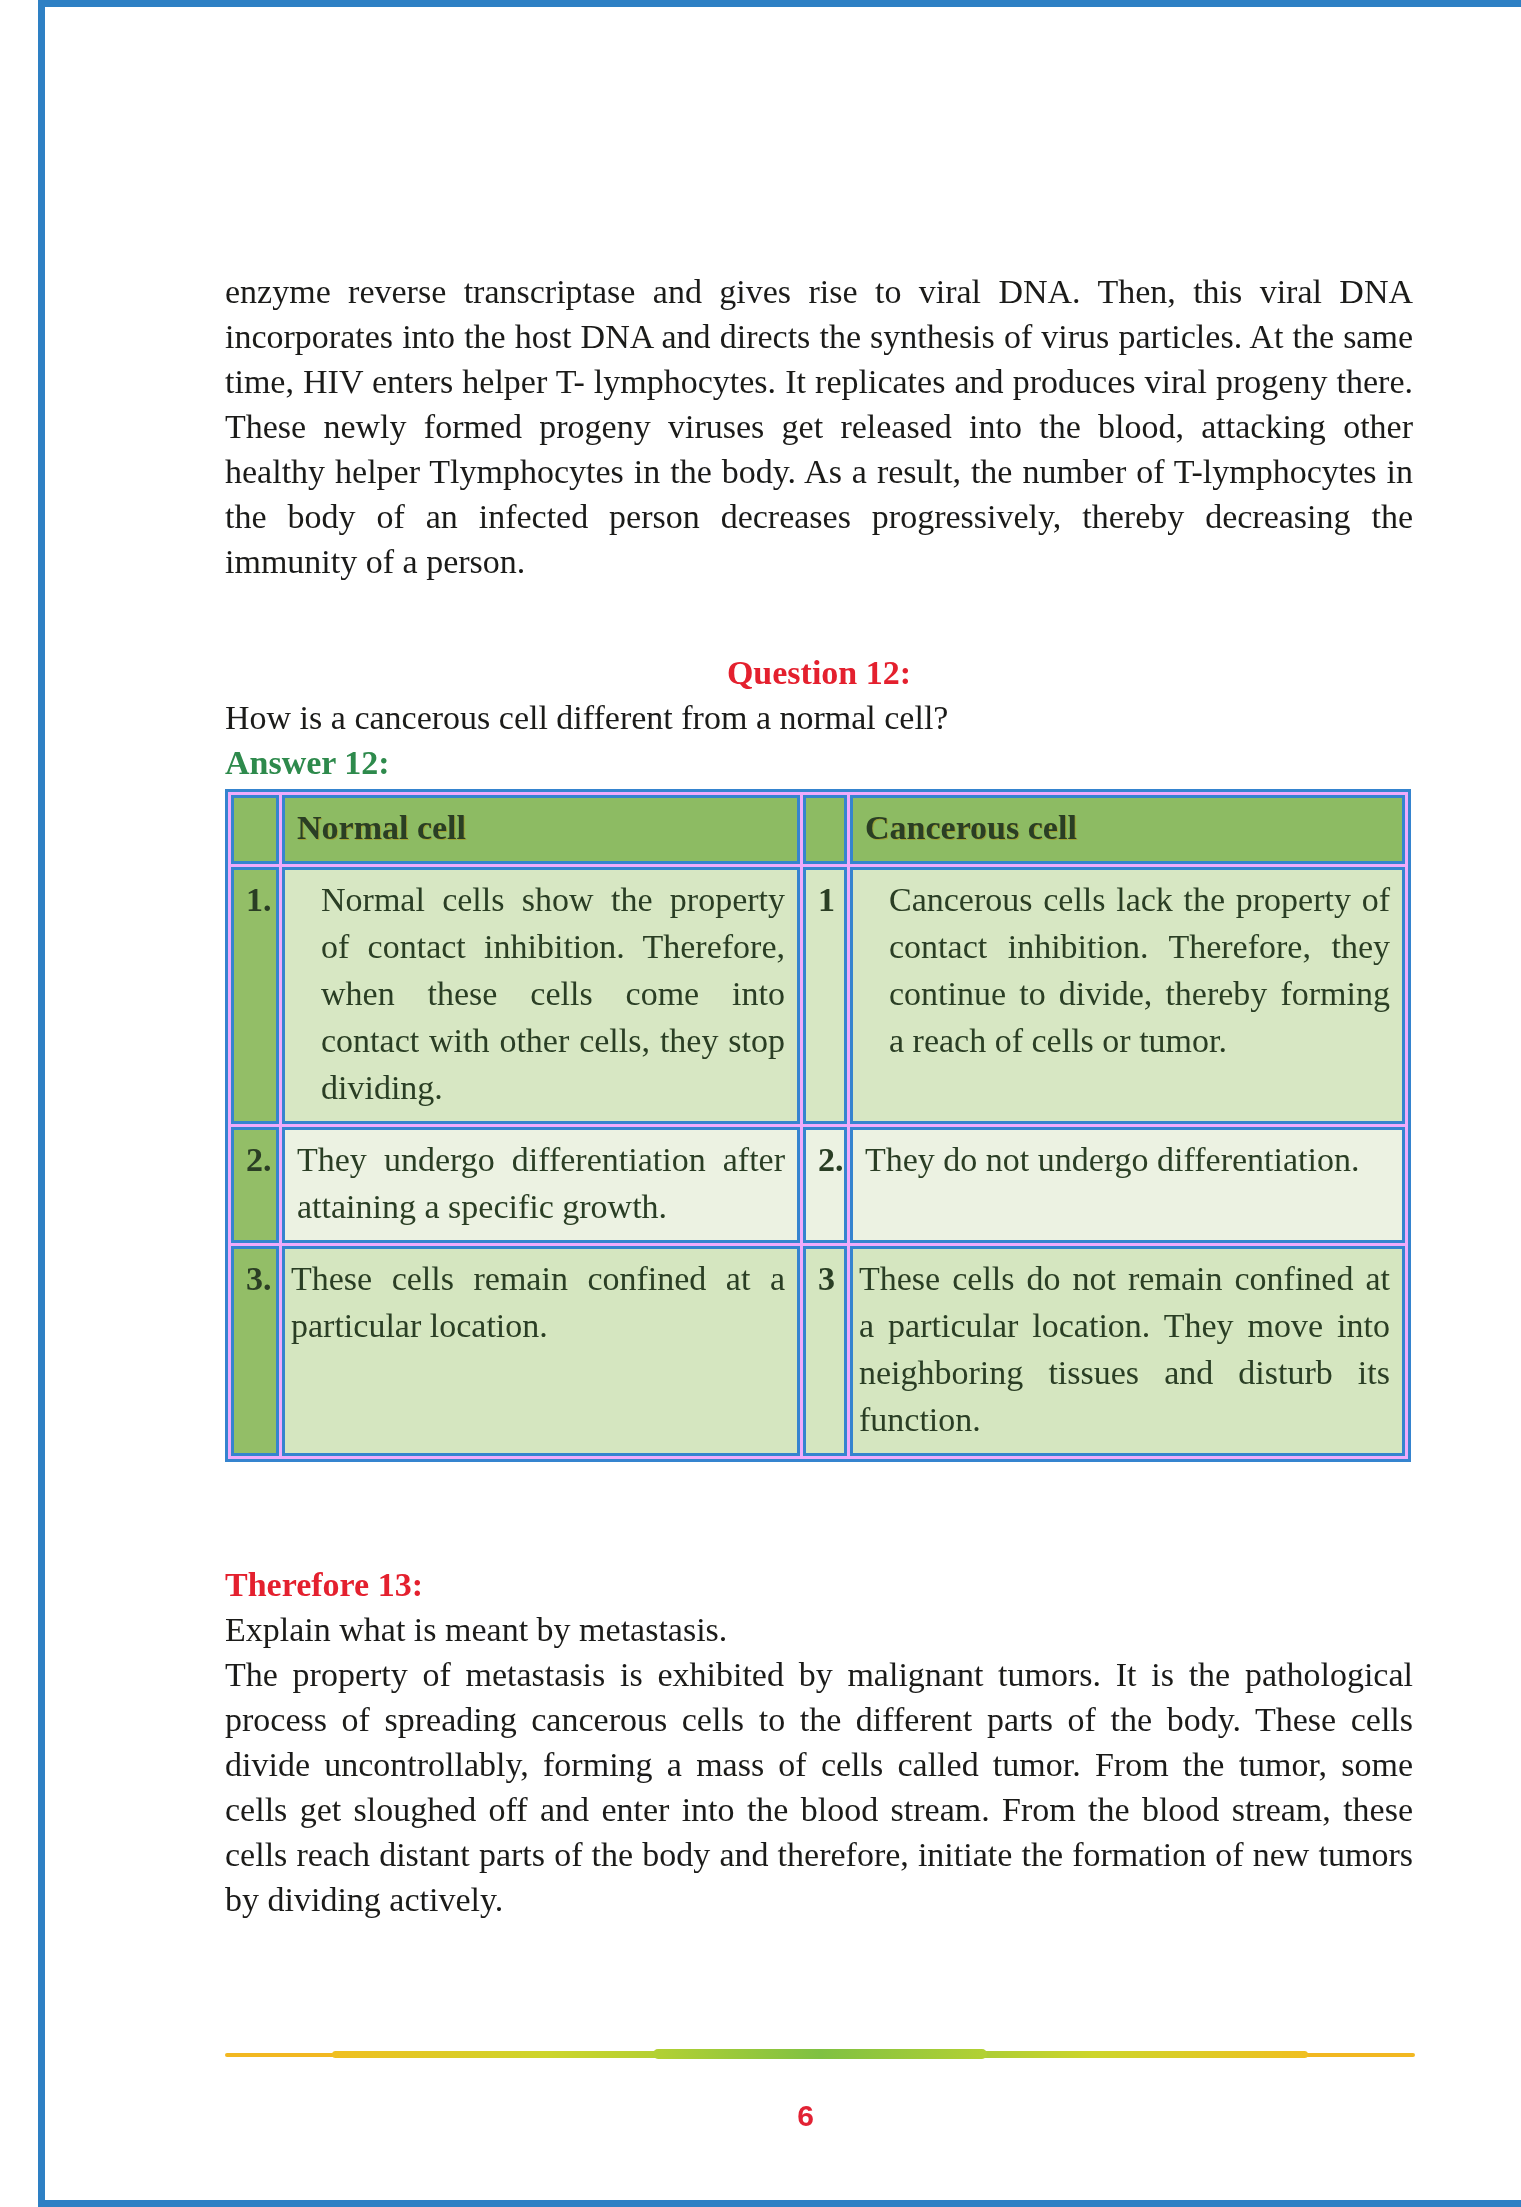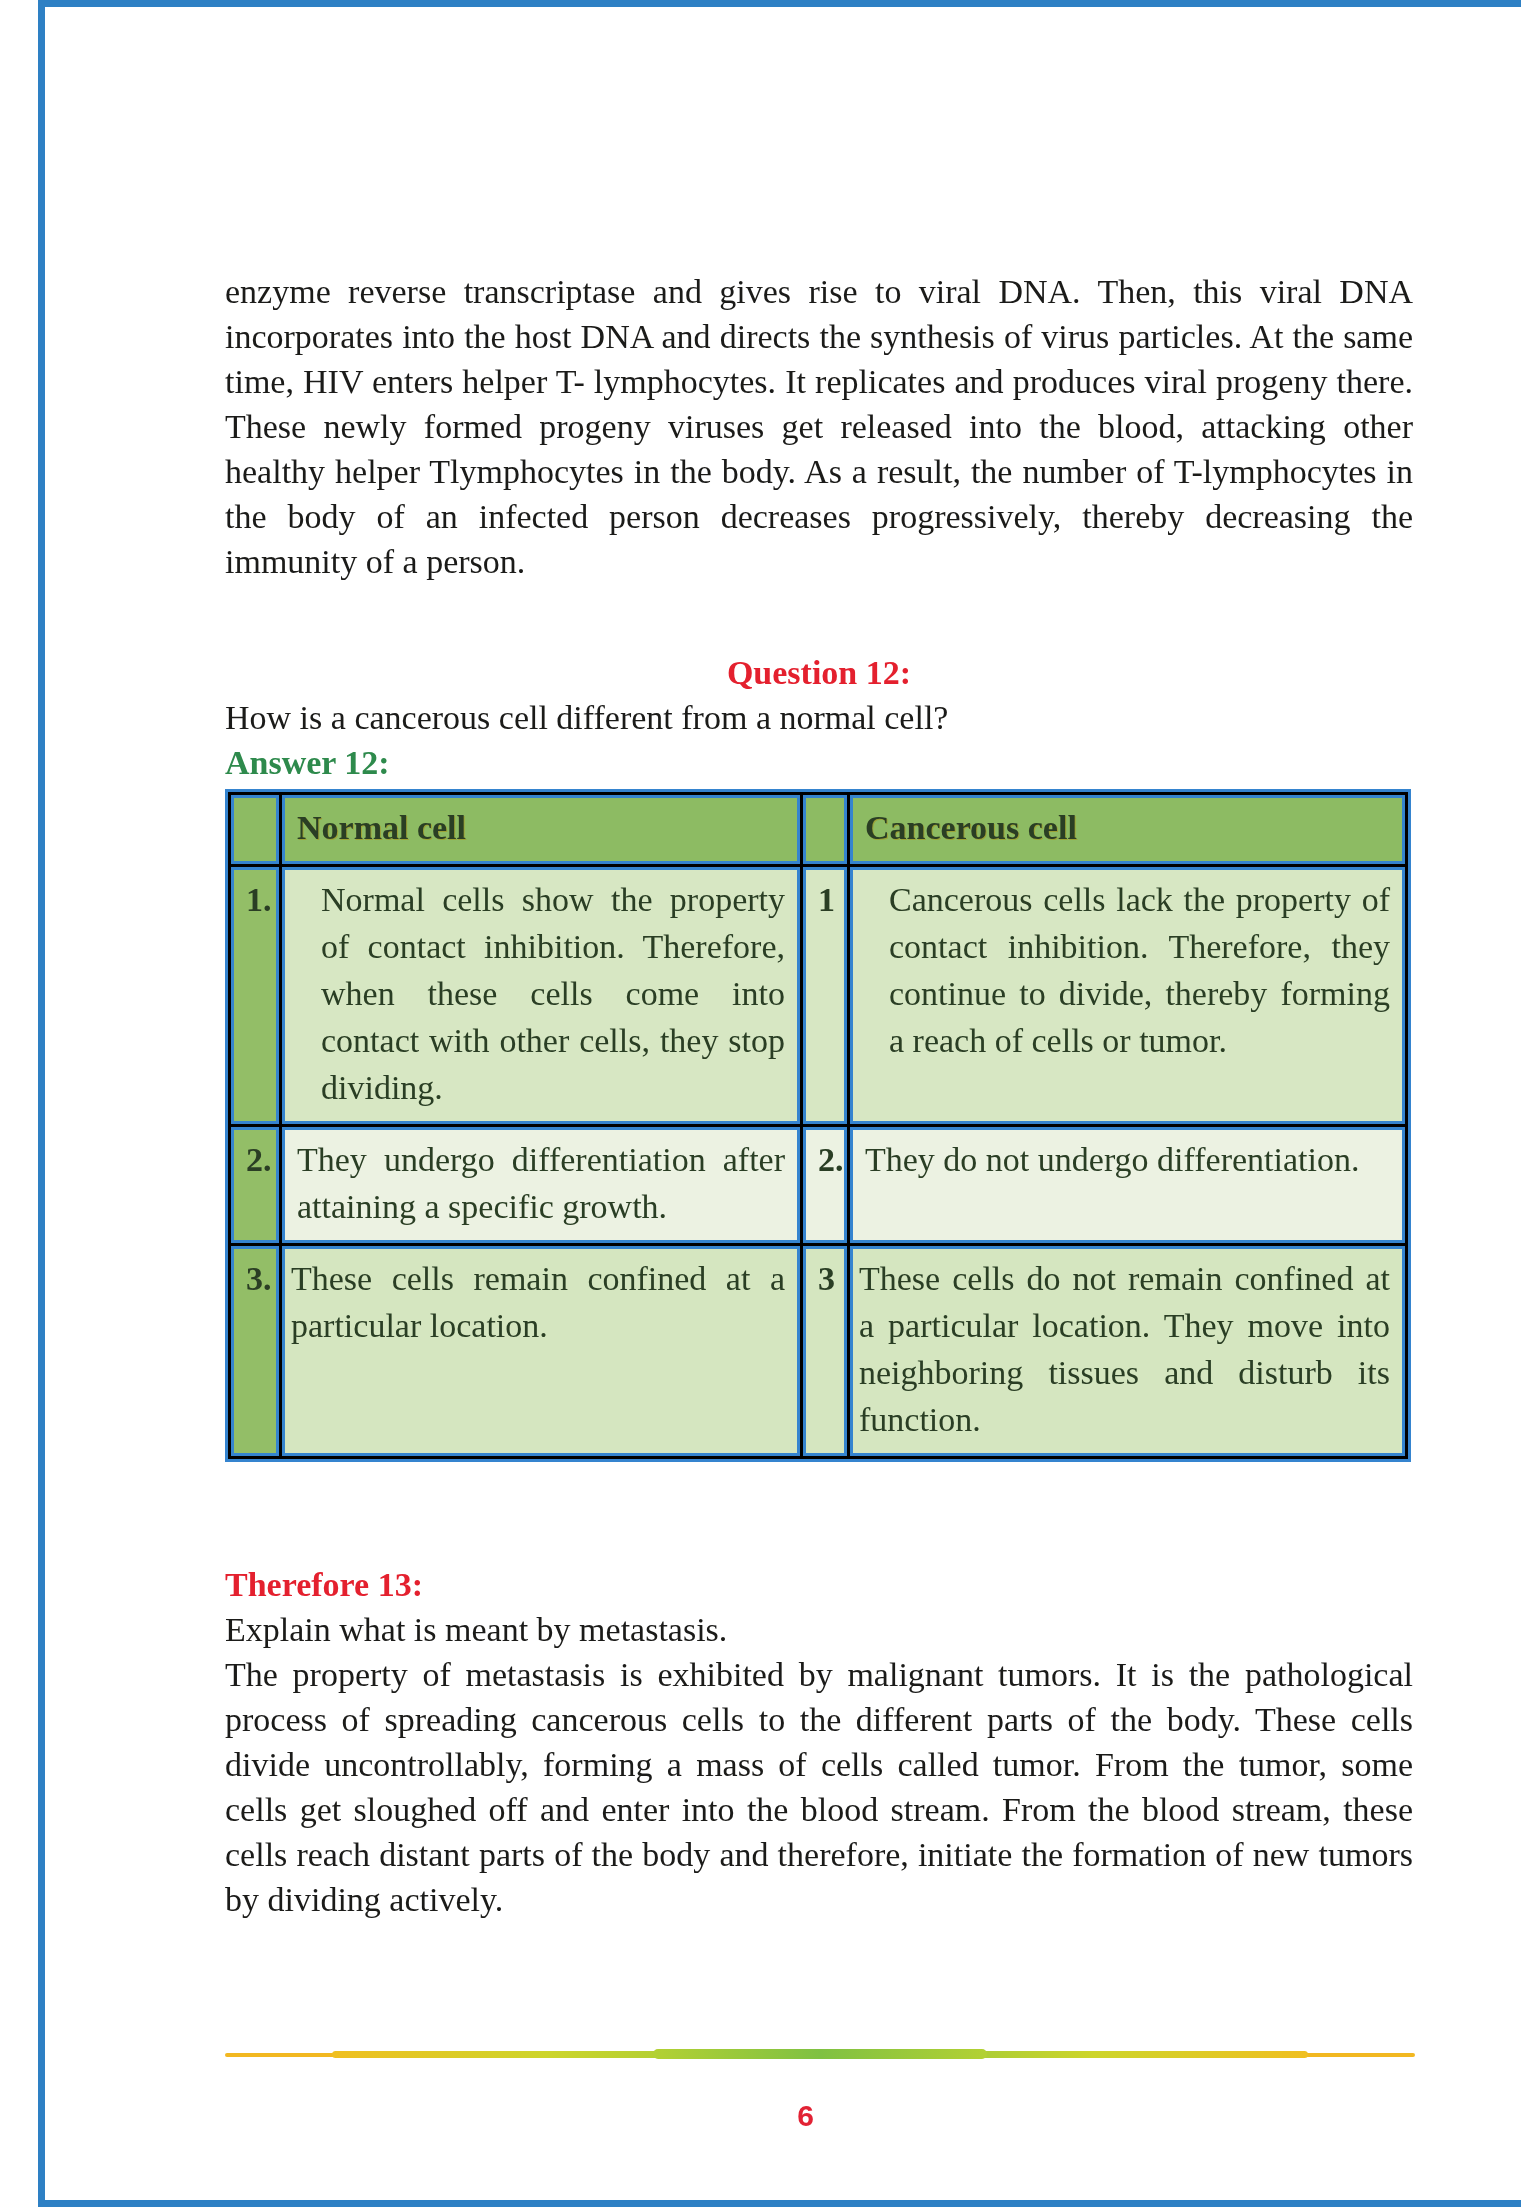--- a/index.html
+++ b/index.html
@@ -50,21 +50,21 @@
     margin: 0;
   }
   
   table.cmp {
     margin-top: 4px;
     width: 1186px;
     table-layout: fixed;
     border-collapse: separate;
     border-spacing: 3px;
     border: 3px solid #3584cf;
-    background: #000000;
+    background: #f0abfc;
   }
   table.cmp td {
     border: 3px solid #3584cf;
     vertical-align: top;
     font-size: 34px;
     line-height: 47px;
     color: #2a3e24;
     padding: 6px 12px 10px 12px;
     text-align: justify;
   }

